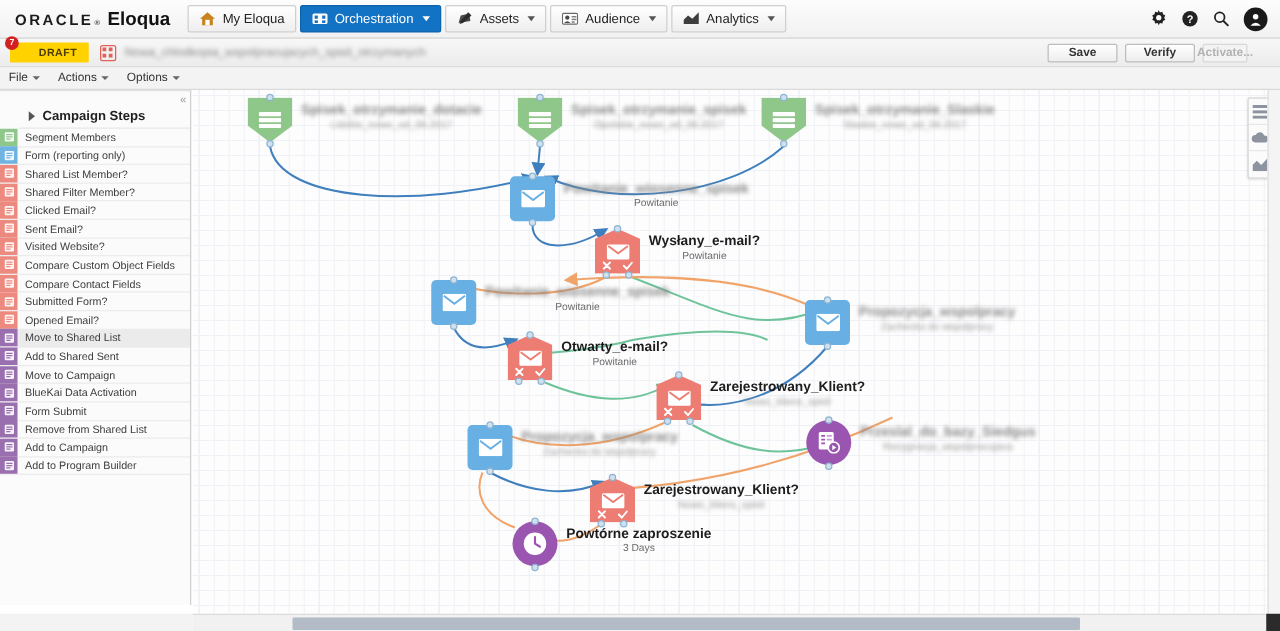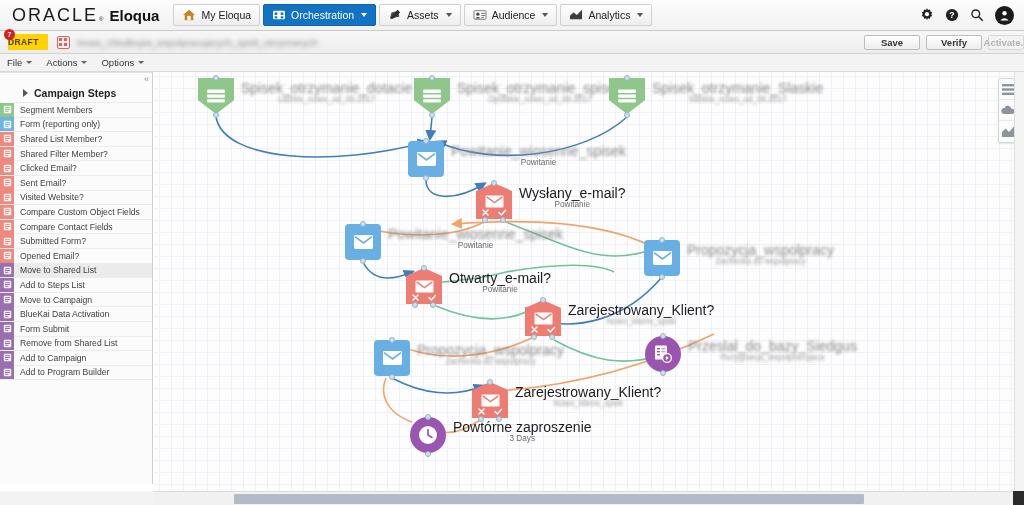--- a/index.html
+++ b/index.html
@@ -13,21 +13,21 @@
 
   
   .topnav {
     position: absolute; left: 0; top: 0; width: 1024px; height: 31px;
     background: linear-gradient(#fdfdfd, #f1f1f1);
     border-bottom: 1px solid #c9c9c9;
     display: flex; align-items: center;
   }
   .brand { display: flex; align-items: baseline; padding: 0 14px 0 12px; }
   .brand-oracle {
-    font-size: 18px; letter-spacing: 2.0px; font-weight: 400; color: #1a1a1a;
+    font-size: 12px; letter-spacing: 2.0px; font-weight: 700; color: #1a1a1a;
     font-family: "Liberation Sans", sans-serif;
   }
   .brand-sup { font-size: 6px; vertical-align: super; color: #1a1a1a; margin-left:1px;}
   .brand-eloqua { font-size: 15px; font-weight: bold; color: #111; margin-left: 6px; }
 
   .navitems { display: flex; align-items: center; height: 31px; }
   .navitem {
     display: flex; align-items: center; gap: 5px;
     height: 22px; padding: 0 8px; margin-right: 3px;
     border: 1px solid #cfcfcf; border-radius: 2px;
@@ -56,40 +56,40 @@
   
   .titlebar {
     position: absolute; left: 0; top: 31px; width: 1024px; height: 23px;
     background: linear-gradient(#f7f7f7, #ececec);
     border-bottom: 1px solid #d2d2d2;
     display: flex; align-items: center; padding-left: 8px;
   }
   .draft-wrap { position: relative; display:flex; align-items:center; }
   .draft-badge {
     background: #ffd200; color: #4a3b00; font-size: 8.5px; font-weight: bold;
-    letter-spacing: .4px; padding: 3px 9px 3px 0; border-radius: 1px;
+    letter-spacing: .4px; padding: 3px 9px 3px 23px; border-radius: 1px;
   }
   .warn-dot {
     position: absolute; left: -4px; top: -5px; width: 11px; height: 11px;
     border-radius: 50%; background: #d42020; color: #fff; font-size: 7px;
     font-weight: bold; display:flex; align-items:center; justify-content:center;
   }
   .camp-icon {
     width: 13px; height: 13px; margin: 0 7px 0 9px;
     border: 1.6px solid #e2605a; border-radius: 2px; position: relative;
   }
   .camp-icon i {
     position:absolute; width:3px; height:3px; background:#e2605a; display:block;
   }
   .blurtext {
     color: #8d8d8d; font-size: 9.5px;
     filter: blur(1.9px); -webkit-filter: blur(1.9px);
     user-select: none; white-space: nowrap;
   }
-  .titlebar-right { margin-left: auto; display: flex; gap: 6px; padding-right: 0; }
+  .titlebar-right { margin-left: auto; display: flex; gap: 6px; padding-right: 26px; }
   .tbtn {
     width: 56px; height: 15px; border: 1px solid #bdbdbd; border-radius: 2px;
     background: linear-gradient(#ffffff, #ededed);
     font-size: 9.5px; font-weight: bold; color: #333;
     display:flex; align-items:center; justify-content:center; cursor: pointer;
   }
   .tbtn.wide { width: 36px; }
   .tbtn.disabled { color: #b2b2b2; background: #f3f3f3; border-color: #d8d8d8; cursor: default; }
 
   
@@ -163,21 +163,21 @@
   }
   .node-shape {
     position: absolute; left: 0; top: 0;
     display: flex; align-items: center; justify-content: center;
     cursor: pointer;
   }
 
   .node-label {
     position: absolute; left: 43px; top: 5px; white-space: nowrap;
   }
-  .node-title { font-size: 14px; font-weight: normal; color: #1c1c1c; line-height: 11px; text-align: center; }
+  .node-title { font-size: 11px; font-weight: bold; color: #1c1c1c; line-height: 11px; text-align: center; }
   .node-sub   { font-size: 8.2px; color: #6b6b6b; line-height: 11px; text-align: center; }
   .node-title.blur, .node-sub.blur {
     color:#9a9a9a; filter: blur(1.6px); -webkit-filter: blur(1.6px); user-select:none;
   }
   .node-title.blur { color:#8a8a8a; }
 
   .port {
     position: absolute; width: 6px; height: 6px; border-radius: 50%;
     background: #cfe0ee; border: 1px solid #8fb4d2;
   }
@@ -478,21 +478,21 @@
         </div>
         <div class="sb-item">
           <span class="sb-ico" style="background:#9a6fb0">
             <svg width="9" height="9" viewBox="0 0 9 9">
               <rect x="0.8" y="0.8" width="7.4" height="7.4" rx="1" fill="#ffffff" opacity="0.92"></rect>
               <rect x="2" y="2.2" width="5" height="1" fill="#9a6fb0"></rect>
               <rect x="2" y="4" width="5" height="1" fill="#9a6fb0"></rect>
               <rect x="2" y="5.8" width="3.4" height="1" fill="#9a6fb0"></rect>
             </svg>
           </span>
-          <span class="sb-label">Add to Steps List</span>
+          <span class="sb-label">Add to Shared Sent</span>
         </div>
         <div class="sb-item">
           <span class="sb-ico" style="background:#9a6fb0">
             <svg width="9" height="9" viewBox="0 0 9 9">
               <rect x="0.8" y="0.8" width="7.4" height="7.4" rx="1" fill="#ffffff" opacity="0.92"></rect>
               <rect x="2" y="2.2" width="5" height="1" fill="#9a6fb0"></rect>
               <rect x="2" y="4" width="5" height="1" fill="#9a6fb0"></rect>
               <rect x="2" y="5.8" width="3.4" height="1" fill="#9a6fb0"></rect>
             </svg>
           </span>

